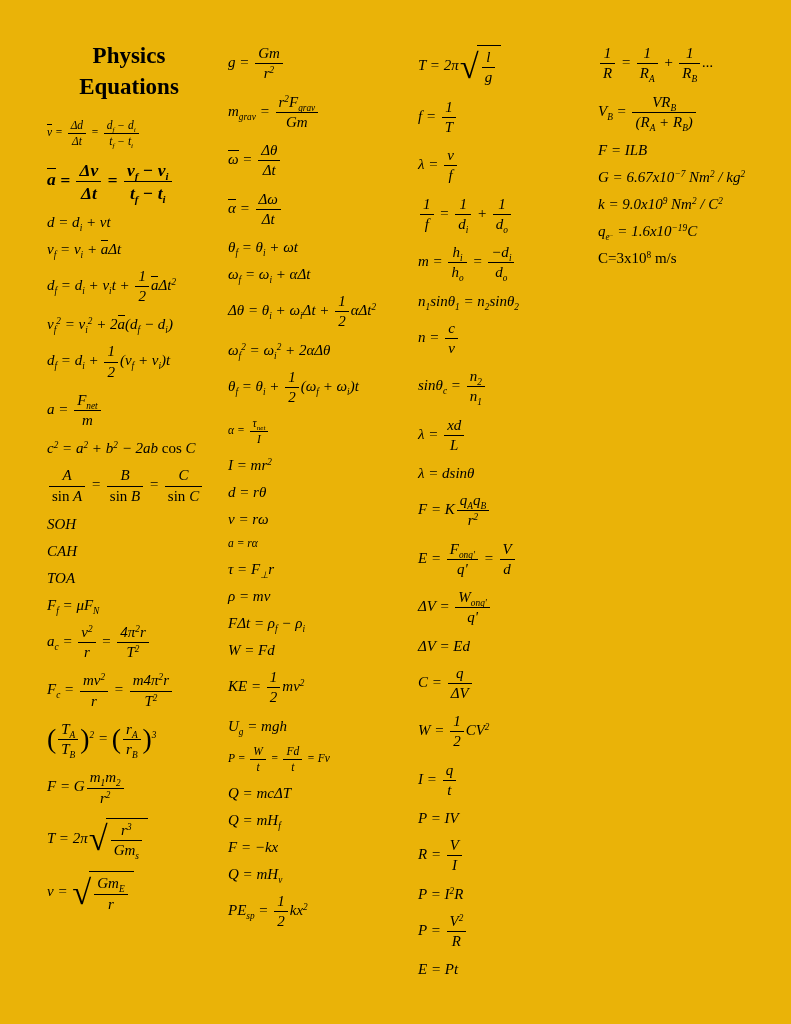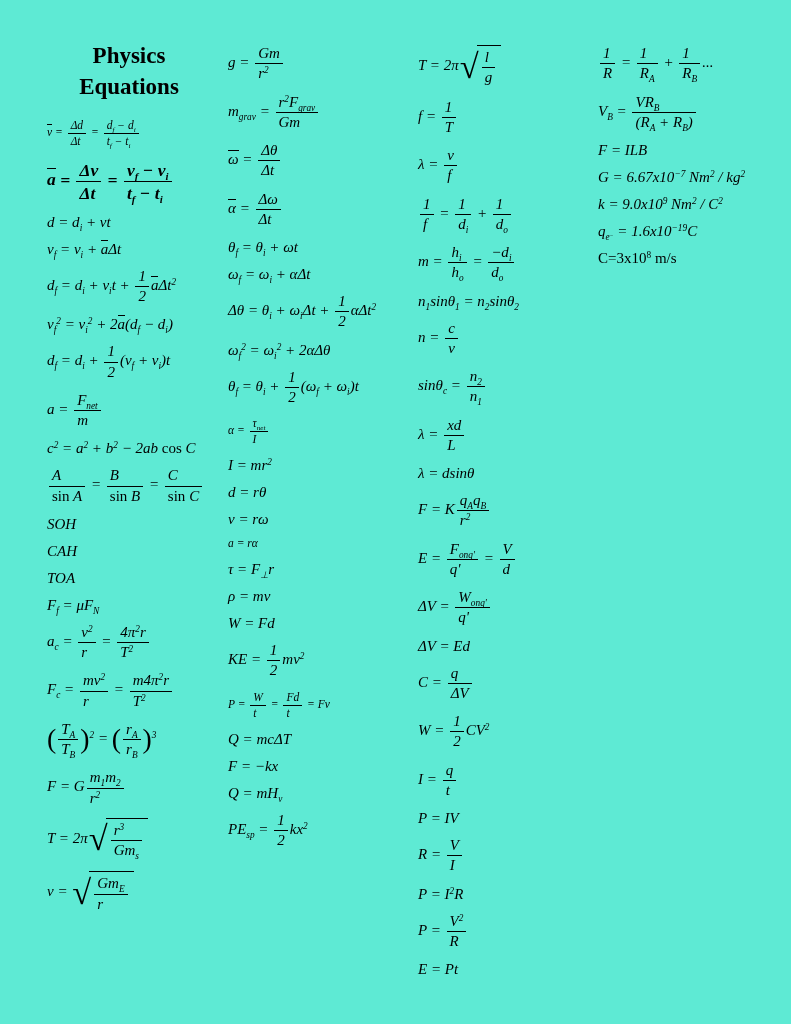--- a/index.html
+++ b/index.html
@@ -1,36 +1,36 @@
 <!DOCTYPE html>
 <html><head>
 <meta charset="utf-8">
 <style>
   html,body { margin:0; padding:0; background:#ffffff; }
   .page {
-    position:relative; width:791px; height:1024px; background:#5eead4;
+    position:relative; width:791px; height:1024px; background:#eab308;
     font-family:"Liberation Serif", serif; color:#000; overflow:hidden;
   }
   .col { position:absolute; top:40px; }
   .col1 { left:47px;  width:178px; }
   .col2 { left:228px; width:182px; top:44px; }
   .col3 { left:418px; width:176px; top:44px; }
   .col4 { left:598px; width:190px; top:44px; }
   .title {
     font-size:23px; font-weight:bold; font-style:normal; text-align:center;
     width:160px; margin:0 0 16px 2px; line-height:1.35;
   }
   .eq { font-style:italic; font-size:15px; line-height:1.2; margin:0 0 9px 0; white-space:nowrap; }
   .eq.sm { font-size:11.5px; }
   .eq.lg { font-size:17.5px; font-weight:bold; }
   .eq.gap { }
   sub, sup { font-size:0.62em; line-height:0; }
   sub { vertical-align:-0.4em; }
   sup { vertical-align:0.55em; }
-  .frac { display:inline-block; vertical-align:middle; margin:1px 2px; }
+  .frac { display:inline-block; vertical-align:middle; text-align:center; margin:1px 2px; }
   .frac .num { display:block; border-bottom:1px solid #000; padding:0 3px 1px 3px; line-height:1.15; }
   .frac .den { display:block; padding:1px 3px 0 3px; line-height:1.15; }
   .sqrt { display:inline-flex; vertical-align:middle; align-items:center; margin:1px 1px; }
   .sqrt .rad { font-style:normal; font-size:2.3em; line-height:0.85; font-weight:300; margin-right:-2px; }
   .sqrt .rdc { border-top:1.2px solid #000; padding:2px 4px 0 3px; display:inline-block; }
   .ovl { border-top:1.2px solid #000; display:inline-block; line-height:1.05; padding-top:1px; }
   .up { font-style:normal; }
   .bigp { font-style:normal; font-size:1.85em; vertical-align:middle; line-height:0.9; font-weight:300; }
 </style>
 </head>
@@ -79,24 +79,27 @@
         <div class="eq">Δθ = θ<sub>i</sub> + ω<sub>i</sub>Δt + <span class="frac"><span class="num">1</span><span class="den">2</span></span>αΔt<sup>2</sup></div>
         <div class="eq">ω<sub>f</sub><sup>2</sup> = ω<sub>i</sub><sup>2</sup> + 2αΔθ</div>
         <div class="eq">θ<sub>f</sub> = θ<sub>i</sub> + <span class="frac"><span class="num">1</span><span class="den">2</span></span>(ω<sub>f</sub> + ω<sub>i</sub>)t</div>
         <div class="eq sm">α = <span class="frac"><span class="num">τ<sub>net</sub></span><span class="den">I</span></span></div>
         <div class="eq">I = mr<sup>2</sup></div>
         <div class="eq">d = rθ</div>
         <div class="eq">v = rω</div>
         <div class="eq sm">a = rα</div>
         <div class="eq">τ = F<sub>⊥</sub>r</div>
         <div class="eq">ρ = mv</div>
+        <div class="eq">FΔt = ρ<sub>f</sub> − ρ<sub>i</sub></div>
         <div class="eq">W = Fd</div>
         <div class="eq">KE = <span class="frac"><span class="num">1</span><span class="den">2</span></span>mv<sup>2</sup></div>
+        <div class="eq">U<sub>g</sub> = mgh</div>
         <div class="eq sm">P = <span class="frac"><span class="num">W</span><span class="den">t</span></span> = <span class="frac"><span class="num">Fd</span><span class="den">t</span></span> = Fv</div>
         <div class="eq">Q = mcΔT</div>
+        <div class="eq">Q = mH<sub>f</sub></div>
         <div class="eq">F = −kx</div>
         <div class="eq">Q = mH<sub>v</sub></div>
         <div class="eq">PE<sub>sp</sub> = <span class="frac"><span class="num">1</span><span class="den">2</span></span>kx<sup>2</sup></div>
       </div>
   </div>
   <div class="col col3">
     <div class="eqs">
         <div class="eq">T = 2π<span class="sqrt">
             <span class="rad">√</span>
             <span class="rdc"><span class="frac"><span class="num">l</span><span class="den">g</span></span></span>

